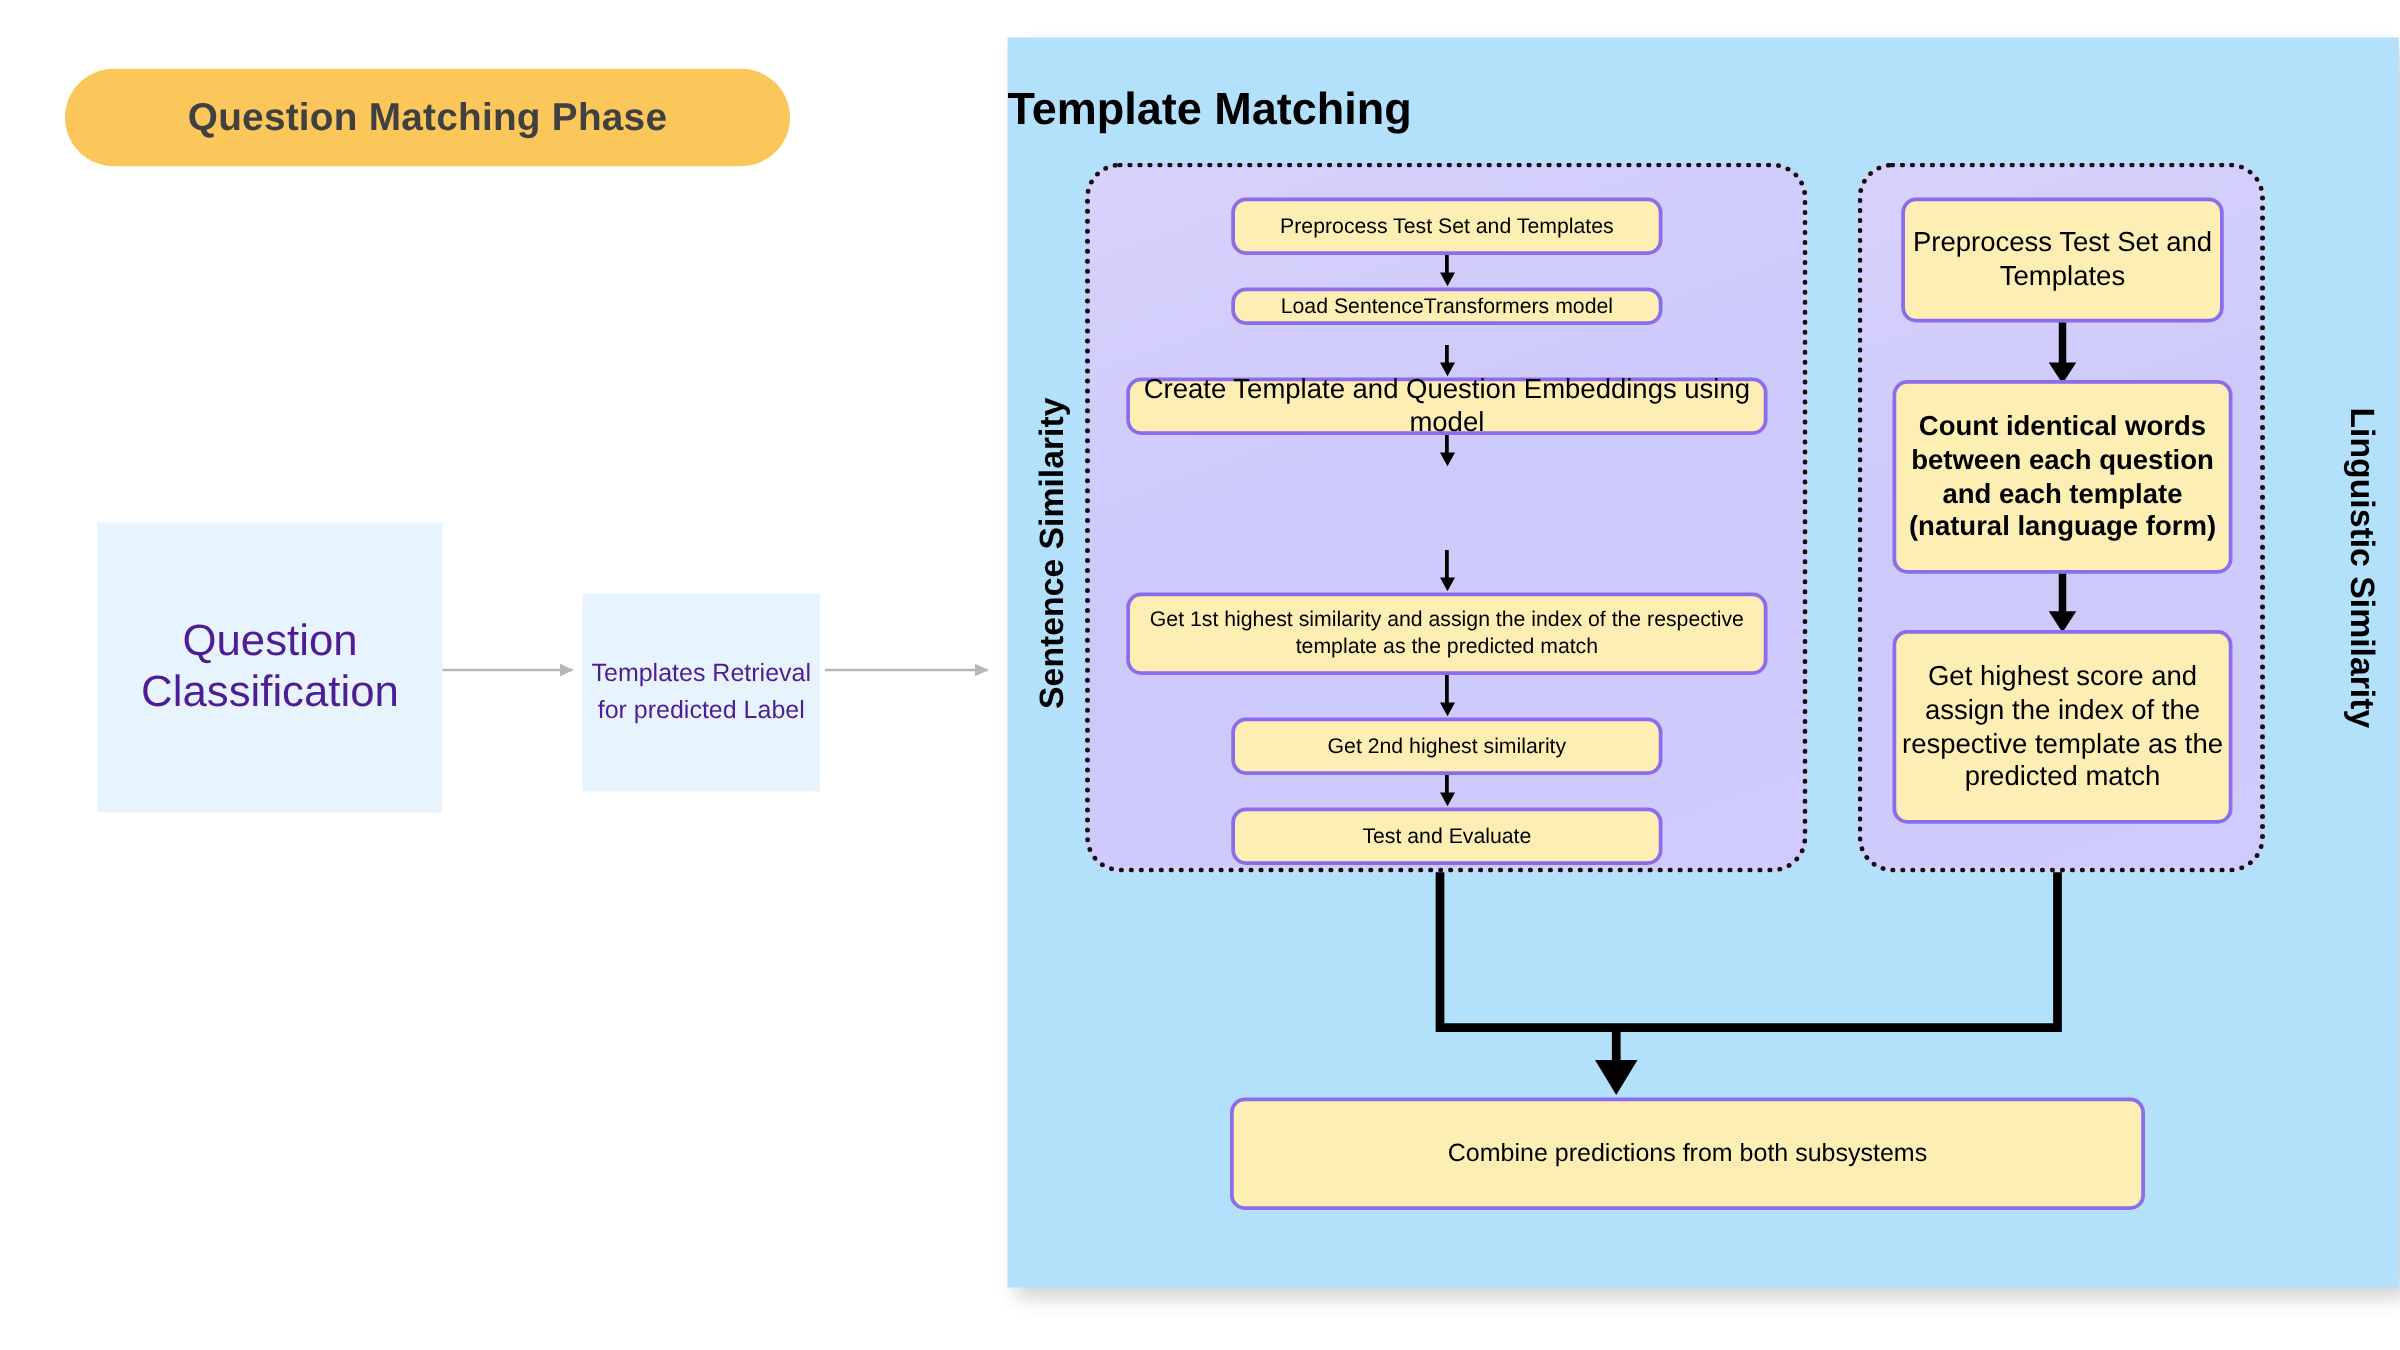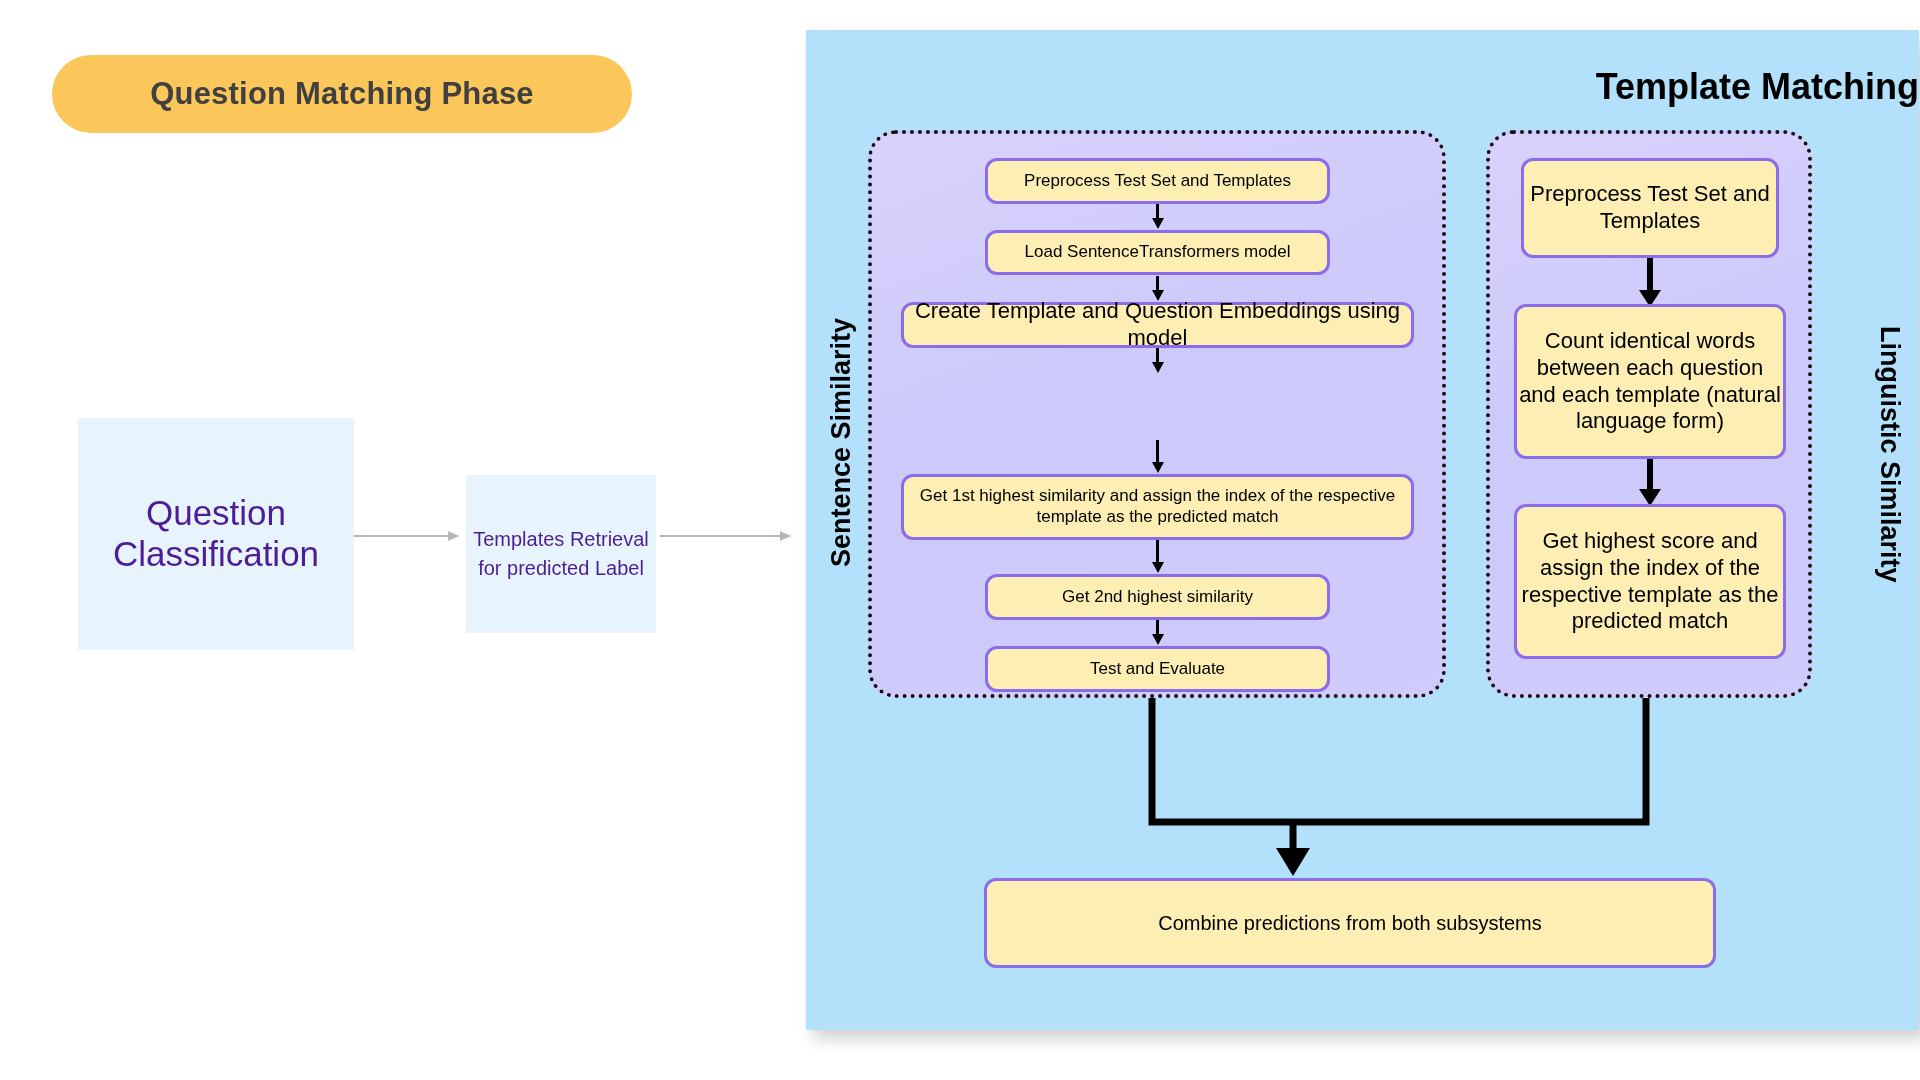--- a/index.html
+++ b/index.html
@@ -45,21 +45,21 @@
   #arrow-2{left:660px;top:535px;width:130px;}
 
   
   #panel{
     position:absolute;left:806px;top:30px;width:1113px;height:1000px;
     background:#b3e0fb;
     box-shadow:7px 9px 15px rgba(0,0,0,.18);
   }
   #panel-title{
     position:absolute;left:0;top:36px;width:100%;
-    text-align:right;font-size:36px;font-weight:bold;color:#000;
+    text-align:left;font-size:36px;font-weight:bold;color:#000;
   }
 
   
   .side-label{
     position:absolute;
     writing-mode:vertical-rl;
     font-size:27px;font-weight:bold;color:#000;
     white-space:nowrap;
   }
   #label-sentence{left:20px;top:288px;transform:rotate(180deg);}
@@ -83,30 +83,30 @@
     border-radius:12px;
     display:flex;align-items:center;justify-content:center;
     text-align:center;
     color:#000;
     line-height:1.22;
     box-sizing:border-box;
   }
 
   
   #s1{left:113px;top:24px;width:345px;height:46px;font-size:17px;}
-  #s2{left:113px;top:96px;width:345px;height:45px;font-size:17px;}
+  #s2{left:113px;top:96px;width:345px;height:30px;font-size:17px;}
   #s3{left:29px;top:168px;width:513px;height:46px;font-size:22px;}
   #s4{left:29px;top:240px;width:513px;height:66px;font-size:17px;}
   #s5{left:29px;top:340px;width:513px;height:66px;font-size:17px;}
   #s6{left:113px;top:440px;width:345px;height:46px;font-size:17px;border-radius:12px;}
   #s7{left:113px;top:512px;width:345px;height:46px;font-size:17px;}
 
   
   #l1{left:31px;top:24px;width:258px;height:100px;font-size:22px;}
-  #l2{left:24px;top:170px;width:272px;height:155px;font-size:22px;}
+  #l2{left:24px;top:170px;width:272px;height:155px;font-size:22px;font-weight:bold;}
   #l3{left:24px;top:370px;width:272px;height:155px;font-size:22px;}
 
   
   .v-arrow{position:absolute;background:#000;}
   .v-arrow::after{
     content:"";position:absolute;left:50%;bottom:-11px;transform:translateX(-50%);
     border-top:12px solid #000;
     border-left:7px solid transparent;
     border-right:7px solid transparent;
   }

